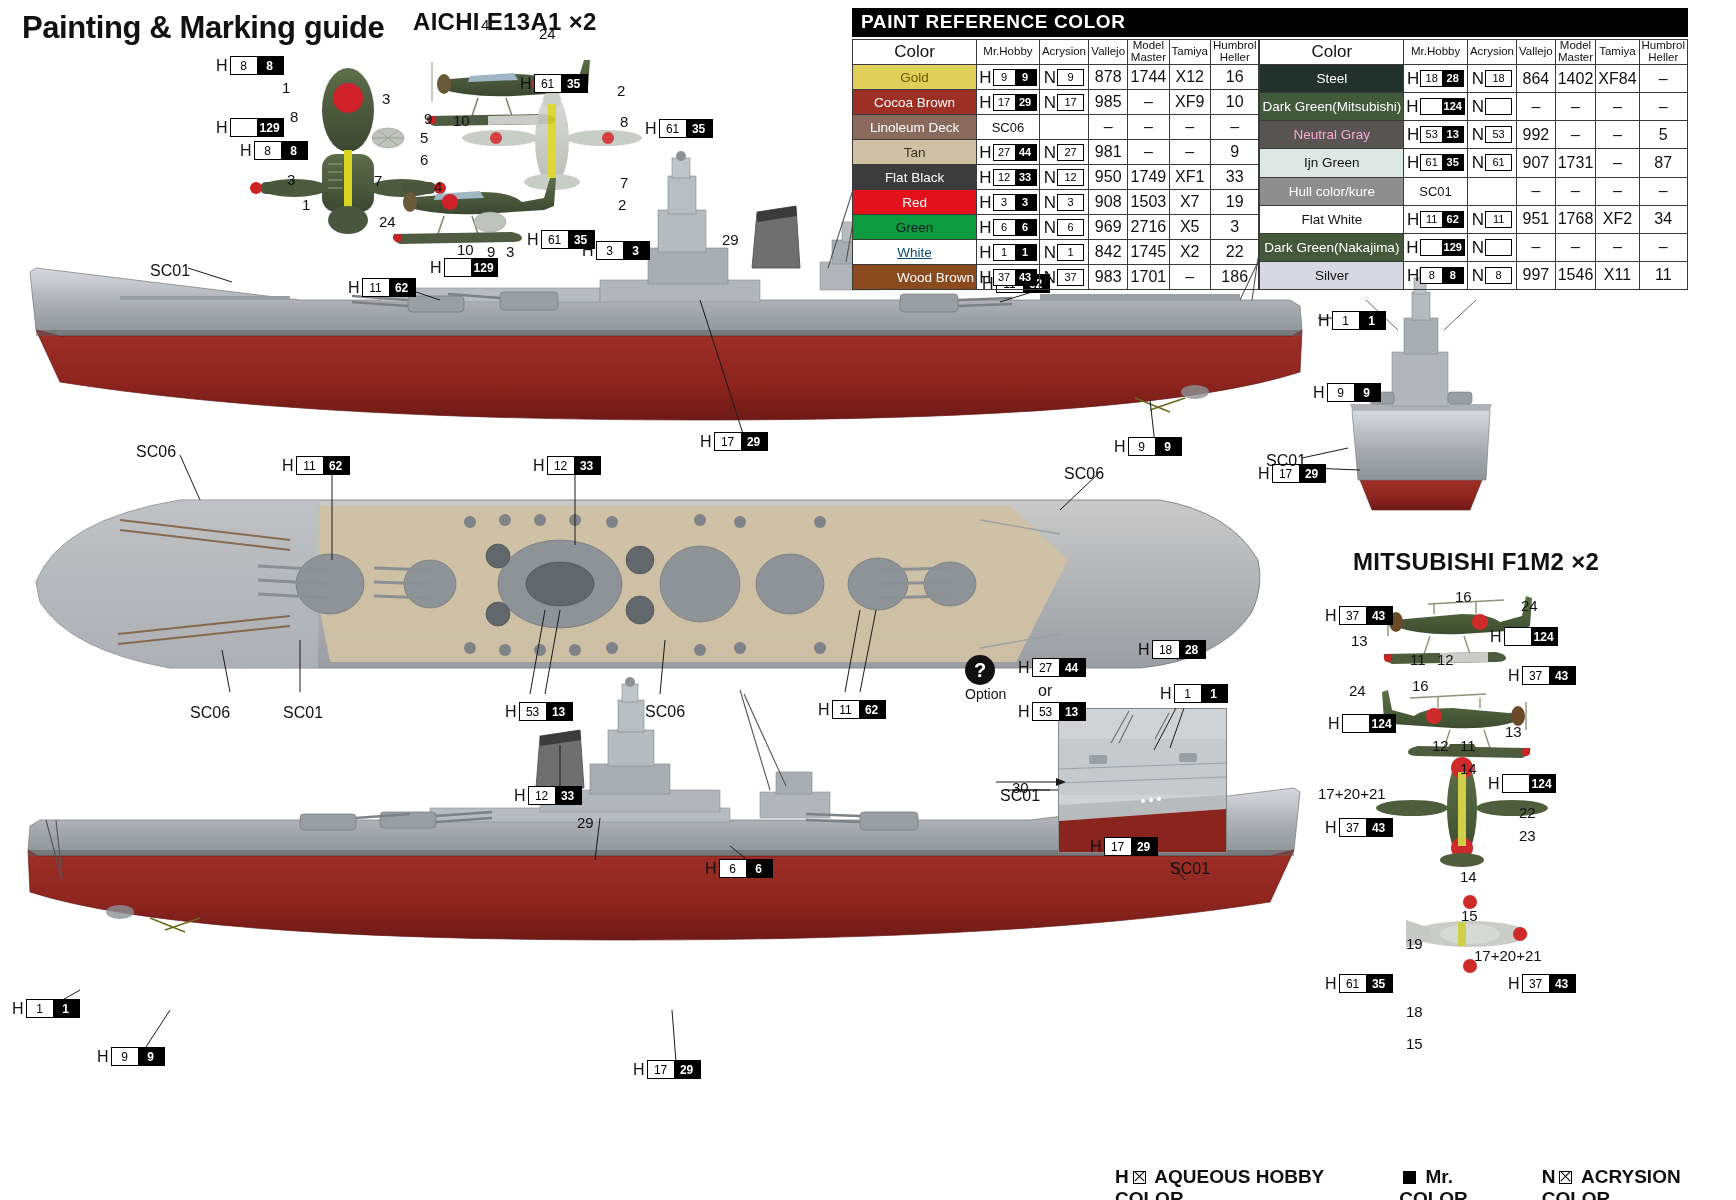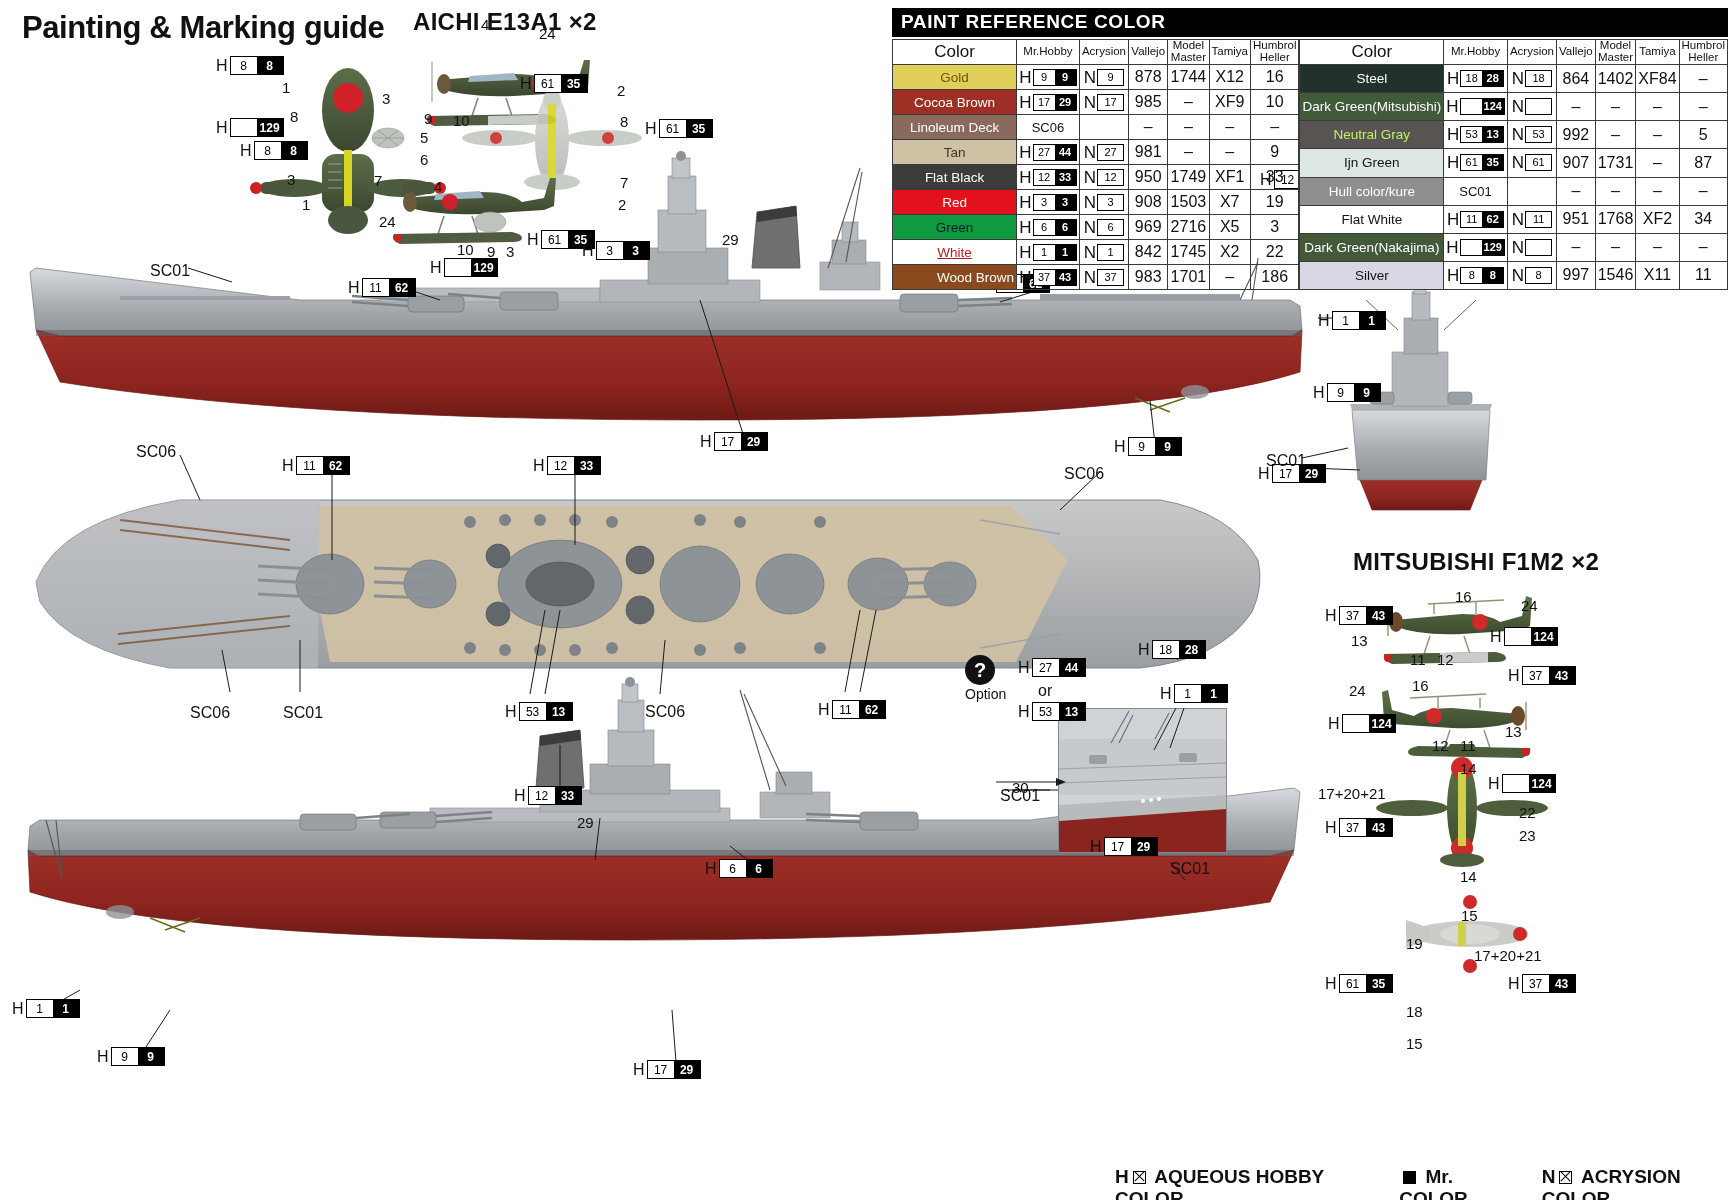--- a/index.html
+++ b/index.html
@@ -17,21 +17,21 @@
   #page-title{
     left:22px; top:10px;
     font-size:31px; font-weight:bold; letter-spacing:-0.4px;
     color:#111;
   }
 
   
   .section-title{font-size:24px;font-weight:bold;letter-spacing:0.3px;}
 
   
-  #paint-panel{left:892px; top:8px; width:836px;}
+  #paint-panel{left:852px; top:8px; width:836px;}
   #paint-title{
     background:#000;color:#fff;font-weight:bold;font-size:19px;
     padding:2px 8px 3px 8px; letter-spacing:0.6px;
     border:1px solid #000;
   }
   .tables-row{display:flex;gap:0px;margin-top:2px;}
   table.paint{
     border-collapse:collapse;
     font-size:13px;
     table-layout:fixed;
@@ -991,21 +991,21 @@
             <td><span class="chip">
                 <span class="pfx">N</span>
                 <span class="solo">6</span>
               </span></td>
             <td class="num">969</td>
             <td class="num">2716</td>
             <td class="num">X5</td>
             <td class="num">3</td>
           </tr>
           <tr>
-            <td class="swatch" style="background: rgb(255, 255, 255); color: #b91c1c; text-decoration: underline;">White</td>
+            <td class="swatch" style="background: rgb(255, 255, 255); color: #0c4a6e; text-decoration: underline;">White</td>
             <td><span class="chip">
                 <span class="pfx">H</span>
                 <span class="pair">
                   <span class="w">1</span>
                   <span class="b">1</span>
                 </span>
               </span></td>
             <td><span class="chip">
                 <span class="pfx">N</span>
                 <span class="solo">1</span>
@@ -1087,21 +1087,21 @@
             <td><span class="chip">
                 <span class="pfx">N</span>
                 <span class="solo"></span>
               </span></td>
             <td class="num">–</td>
             <td class="num">–</td>
             <td class="num">–</td>
             <td class="num">–</td>
           </tr>
           <tr>
-            <td class="swatch" style="background: rgb(87, 84, 82); color: #bef264;">Neutral Gray</td>
+            <td class="swatch" style="background: rgb(87, 84, 82); color: #f9a8d4;">Neutral Gray</td>
             <td><span class="chip">
                 <span class="pfx">H</span>
                 <span class="pair">
                   <span class="w">53</span>
                   <span class="b">13</span>
                 </span>
               </span></td>
             <td><span class="chip">
                 <span class="pfx">N</span>
                 <span class="solo">53</span>

